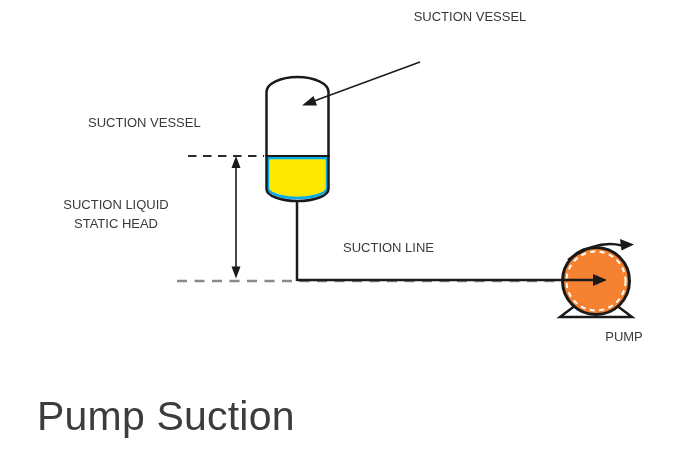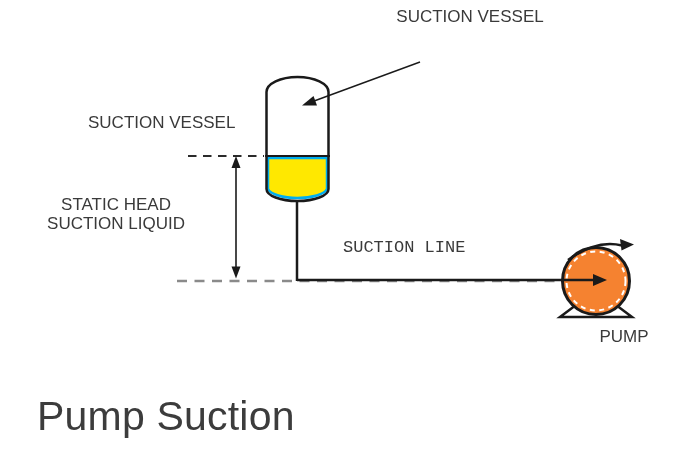--- a/index.html
+++ b/index.html
@@ -1,19 +1,19 @@
 <!DOCTYPE html>
 <html><head>
 <meta charset="utf-8">
 <style>
   html,body{margin:0;padding:0;background:#ffffff;}
   .stage{position:relative;width:681px;height:458px;background:#ffffff;overflow:hidden;
          font-family:"Liberation Sans",sans-serif;}
   .diagram-svg{position:absolute;left:0;top:0;}
-  .lbl{position:absolute;color:#3a3a3a;font-size:17px;line-height:19px;white-space:nowrap;}
+  .lbl{position:absolute;color:#3a3a3a;font-size:13px;line-height:19px;white-space:nowrap;}
   .lbl .line{display:block;}
   .center{text-align:center;}
   .title{position:absolute;left:37px;top:396px;color:#3c3c3c;font-size:41px;line-height:40px;
          font-weight:400;letter-spacing:0.2px;}
 </style>
 </head>
 <body>
 
 <div class="stage">
 
@@ -60,22 +60,22 @@
     </g>
   </svg>
 
   <div class="lbl center" style="left:360px;top:7px;width:220px;">
     <span class="line">SUCTION VESSEL</span>
   </div>
 
   <div class="lbl" style="left:88px;top:113px;">SUCTION VESSEL</div>
 
   <div class="lbl center" style="left:36px;top:195px;width:160px;">
+    <span class="line">SUCTION LIQUID</span>
     <span class="line">STATIC HEAD</span>
-    <span class="line">SUCTION LIQUID</span>
   </div>
 
-  <div class="lbl" style="left:343px;top:238px;font-family:Liberation Mono, monospace;">SUCTION LINE</div>
+  <div class="lbl" style="left:343px;top:238px;">SUCTION LINE</div>
 
   <div class="lbl center" style="left:588px;top:327px;width:72px;">PUMP</div>
 
   <div class="title">Pump Suction</div>
 </div>
 
 </body></html>

